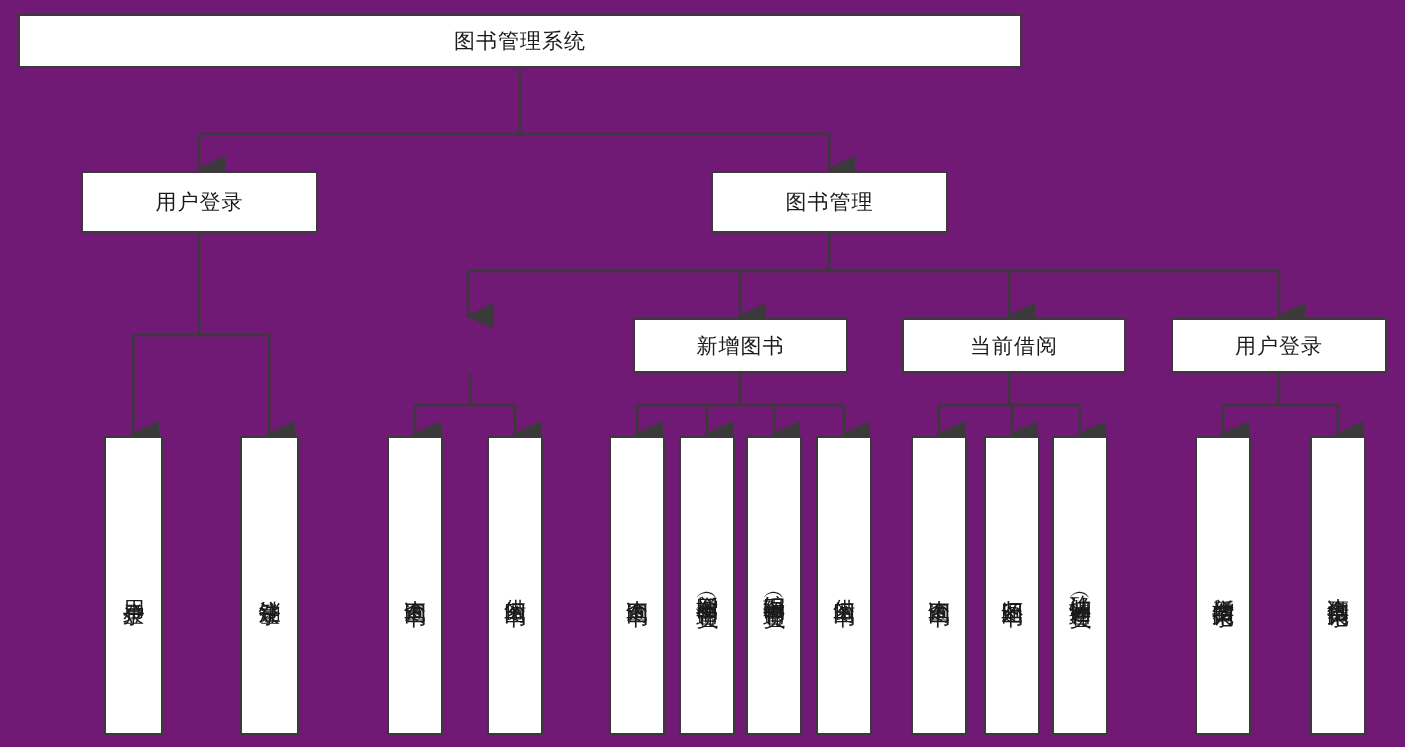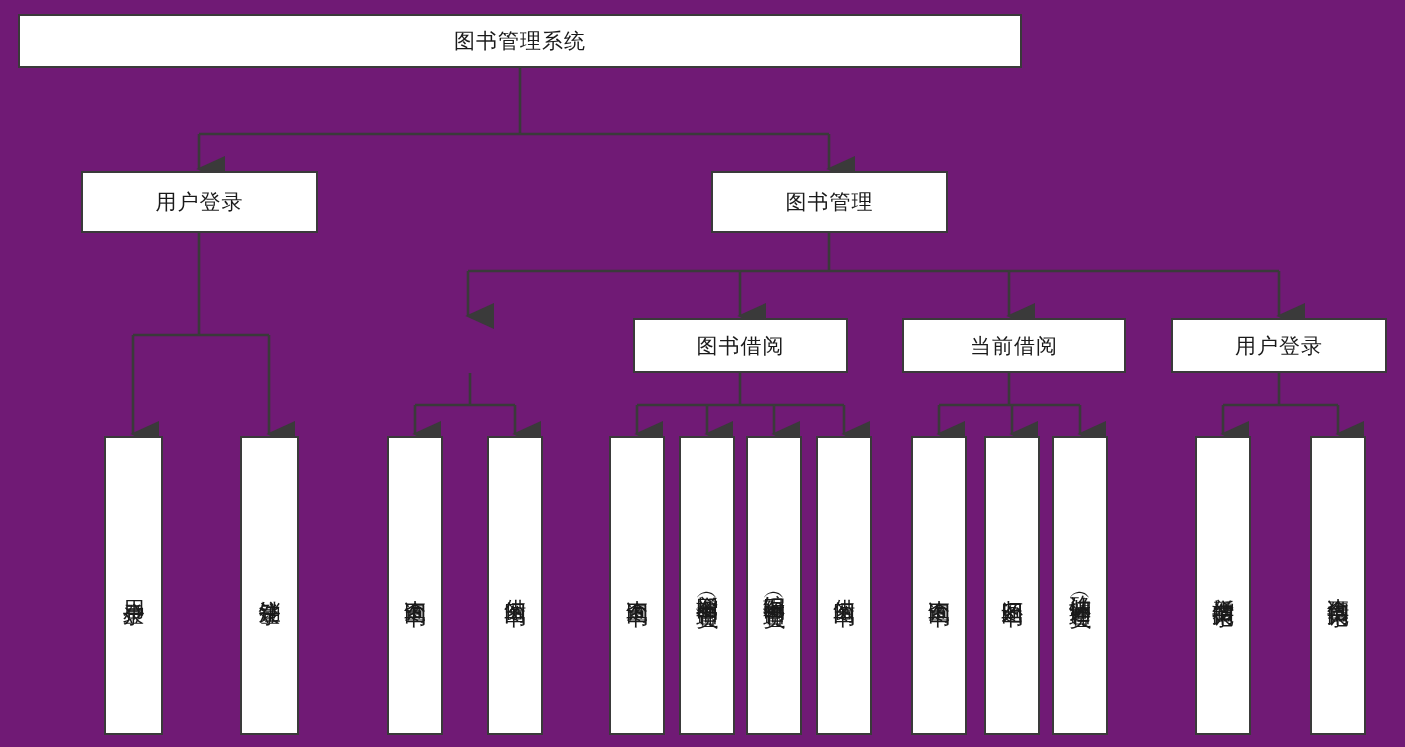--- a/index.html
+++ b/index.html
@@ -116,21 +116,21 @@
   </div>
 
   <div class="node horiz" style="left: 81px; top: 171px; width: 237px; height: 62px;">
     <span>用户登录</span>
   </div>
   <div class="node horiz" style="left: 711px; top: 171px; width: 237px; height: 62px;">
     <span>图书管理</span>
   </div>
 
   <div class="node horiz" style="left: 633px; top: 318px; width: 215px; height: 55px;">
-    <span>图书借阅</span>
+    <span>新增图书</span>
   </div>
   <div class="node horiz" style="left: 902px; top: 318px; width: 224px; height: 55px;">
     <span>当前借阅</span>
   </div>
   <div class="node horiz" style="left: 1171px; top: 318px; width: 216px; height: 55px;">
     <span>用户登录</span>
   </div>
 
   <div class="node vert" style="left: 104px; top: 436px; width: 59px; height: 299px;">
     <span class="vtext">用户登录</span>

